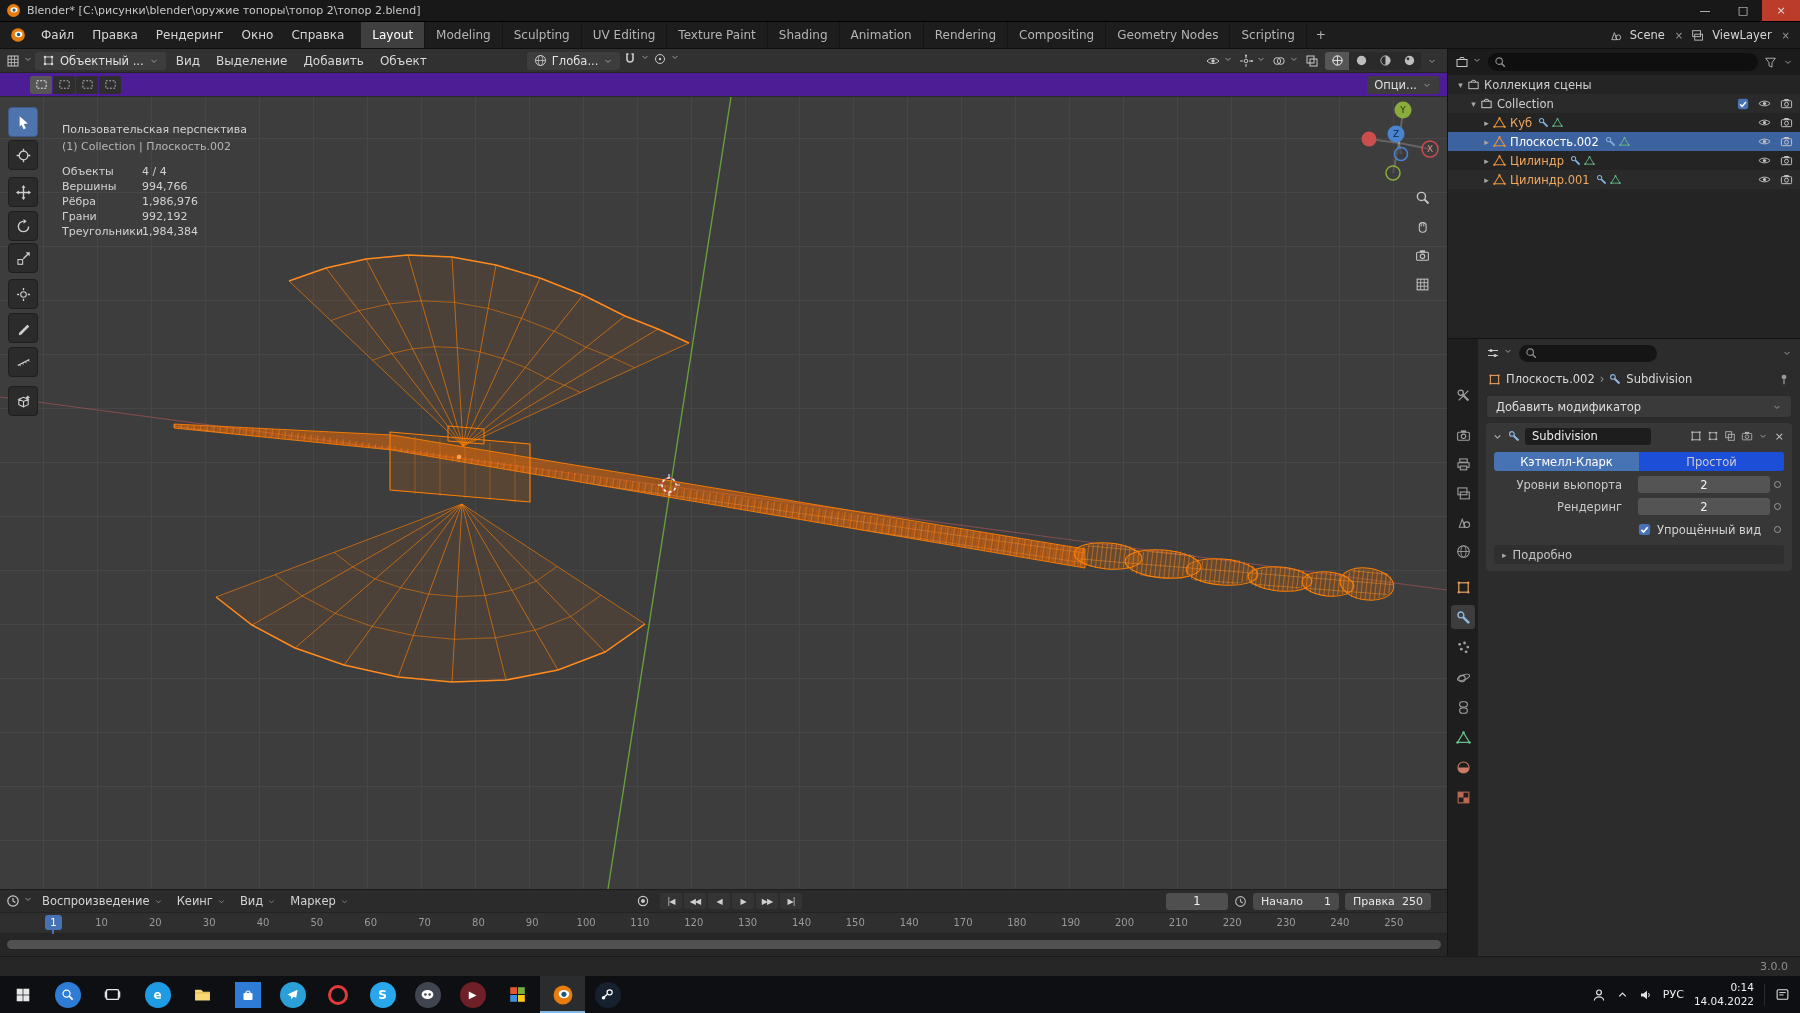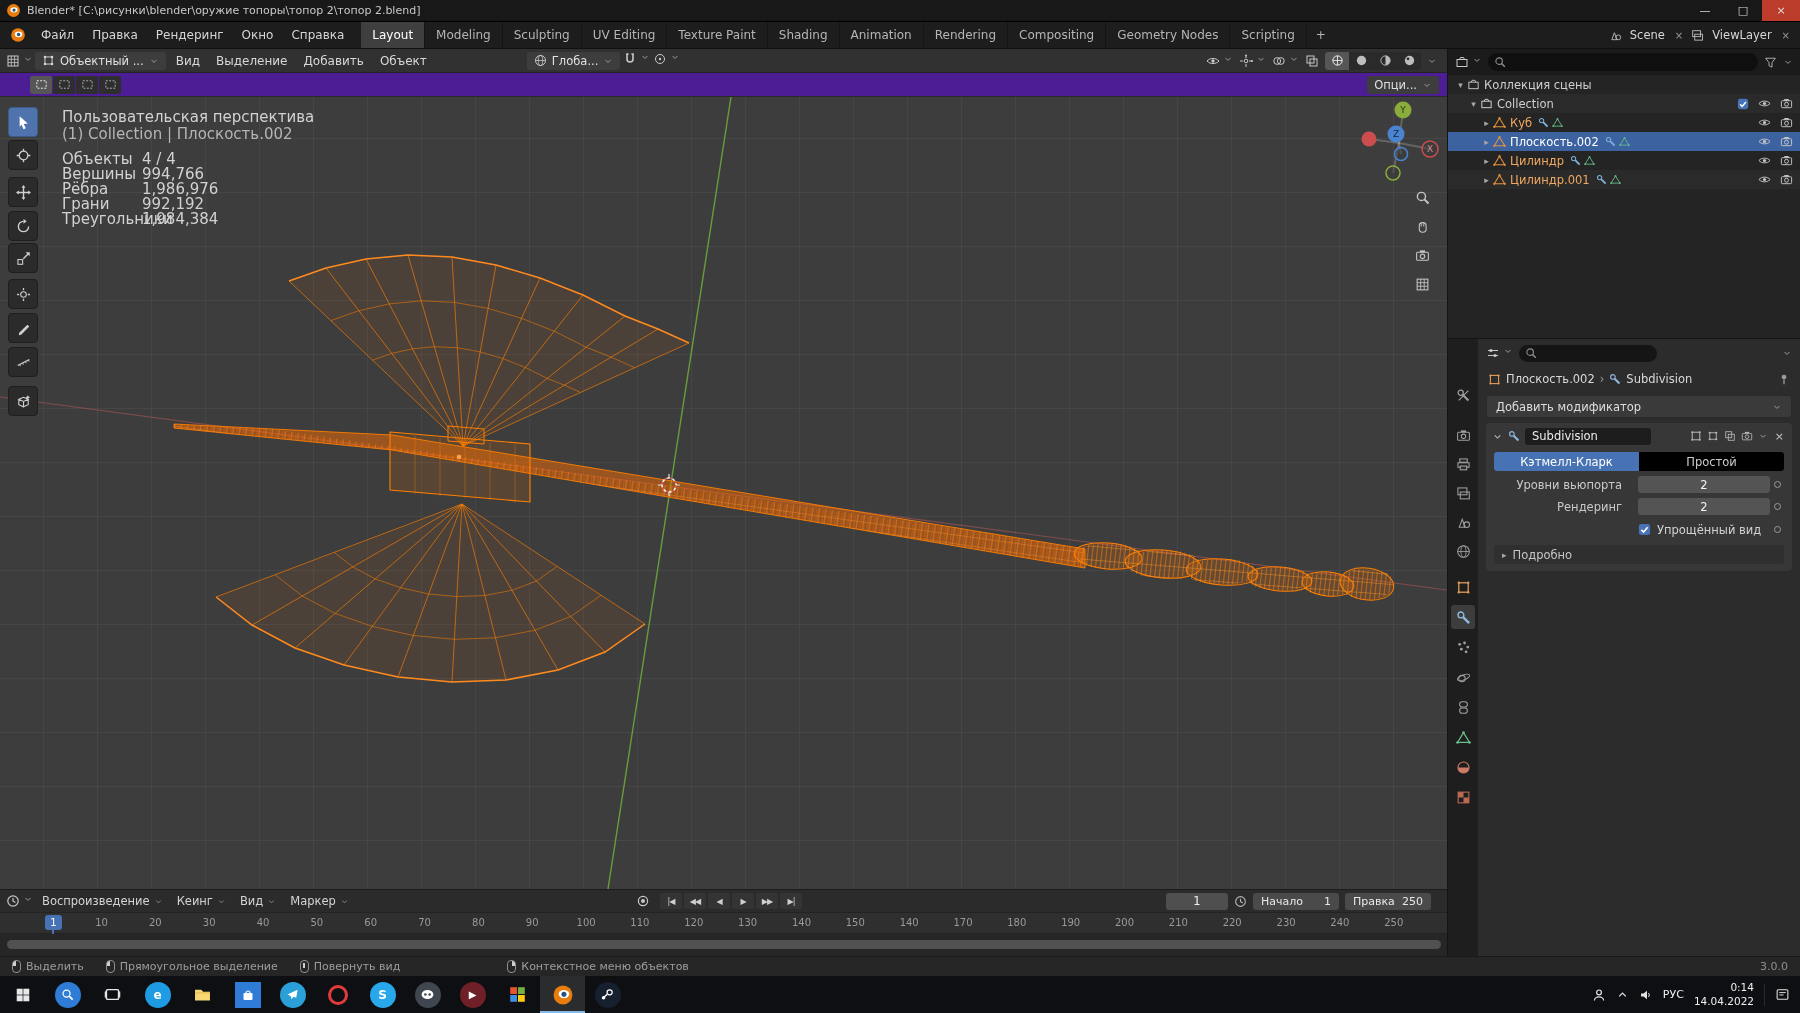--- a/index.html
+++ b/index.html
@@ -42,21 +42,21 @@
   .selmode{display:flex;gap:1px;margin-left:22px}
   .sbtn{width:22px;height:18px;background:#2e2e2e;display:flex;align-items:center;justify-content:center;
     border-radius:2px;color:#bbb}
   .sbtn.active{background:#565656;color:#fff}
   .vp-options{margin-left:auto}
   .vp-canvas{position:absolute;left:0;top:48px;right:0;bottom:0;background-color:#3d3d3d;
     background-image:linear-gradient(rgba(80,80,80,.5) 1px,transparent 1px),
     linear-gradient(90deg,rgba(80,80,80,.5) 1px,transparent 1px);
     background-size:54px 54px;background-position:-11px -13px}
   svg.scene{position:absolute;left:0;top:0}
-  .vp-overlay{position:absolute;left:62px;top:12px;font-size:15px;color:#d2d2d2;line-height:17px}
+  .vp-overlay{position:absolute;left:62px;top:24px;font-size:11px;color:#d2d2d2;line-height:17px}
   .vp-overlay .sub{color:#b5b5b5}
   .vp-stats{margin-top:9px}
   .srow{display:flex;height:15px;line-height:15px}
   .sl{width:80px}
   .vp-toolbar{position:absolute;left:8px;top:0;width:32px;height:100%}
   .tool-btn{position:absolute;left:0;width:30px;height:30px;background:rgba(41,41,41,.92);
     border:1px solid #1e1e1e;border-radius:4px;display:flex;align-items:center;justify-content:center;
     color:#cfcfcf;box-sizing:border-box}
   .tool-btn.active{background:#4f74ad;border-color:#3c5c8e;color:#fff}
   .vp-side{position:absolute;left:1412px;top:90px;display:flex;flex-direction:column;gap:9px;color:#c6c6c6}
@@ -99,21 +99,21 @@
     display:flex;align-items:center;justify-content:space-between;padding:0 9px;font-size:11.5px;color:#dedede}
   .modpanel{margin:5px 8px;background:#373737;border-radius:4px;padding-bottom:7px}
   .mp-head{height:26px;display:flex;align-items:center;gap:5px;padding:0 6px;color:#b5b5b5}
   .mp-name{width:112px;height:17px;background:#1d1d1d;border-radius:3px;display:flex;align-items:center;
     padding:0 7px;font-size:11.5px;color:#ececec}
   .mp-icons{margin-left:auto;display:flex;gap:5px;align-items:center;color:#b5b5b5}
   .mp-x{color:#c5c5c5;font-size:11px;padding:0 2px}
   .seg{display:flex;margin:3px 8px;height:19px;border-radius:3px;overflow:hidden}
   .seg div{flex:1;display:flex;align-items:center;justify-content:center;font-size:11.5px}
   .seg .on{background:#4772b3;color:#fff}
-  .seg .off{background:#000000;color:#cdcdcd}
+  .seg .off{background:#1d4ed8;color:#cdcdcd}
   .mp-row{display:flex;align-items:center;height:21px;margin:1px 8px}
   .mp-label{width:128px;text-align:right;padding-right:16px;font-size:11.5px;color:#c9c9c9;white-space:nowrap}
   .mp-field{flex:1;height:17px;background:#545454;border-radius:3px;display:flex;align-items:center;
     justify-content:center;font-size:11.5px;color:#f4f4f4}
   .mp-dot{width:14px;display:flex;justify-content:center}
   .dot{width:5px;height:5px;border:1px solid #9a9a9a;border-radius:50%}
   .mp-checkrow{display:flex;align-items:center;height:21px;margin:2px 8px}
   .mp-checkrow .cklabel{margin-left:6px;font-size:11.5px;color:#d2d2d2}
   .mp-checkrow .spacer{flex:1}
   .subpanel{margin:5px 8px 0;height:19px;background:#2f2f2f;border-radius:3px;display:flex;
@@ -1167,34 +1167,20 @@
         <span class="tick" style="left:1339.9px">240</span>
         <span class="tick" style="left:1393.8px">250</span>
       </div>
     <div class="playline"></div>
     <div class="tl-scroll">
       <div class="tl-thumb"></div>
     </div>
   </div>
 
   <div class="statusbar">
-    <span id="sb-hints" style="display:flex;gap:22px;align-items:center">
-        <span class="hint"><span class="mouse m-left">
-            <i></i>
-          </span>Выделить</span>
-        <span class="hint"><span class="mouse m-left">
-            <i></i>
-          </span>Прямоугольное выделение</span>
-        <span class="hint"><span class="mouse m-mid">
-            <i></i>
-          </span>Повернуть вид</span>
-        <span class="hint gap"><span class="mouse m-right">
-            <i></i>
-          </span>Контекстное меню объектов</span>
-      </span>
     <span class="sb-version">3.0.0</span>
   </div>
 
   <div class="taskbar">
     <span id="tb-apps" style="display:flex">
         <span class="tb-cell">
           <span class="app-ic" style="">
             <svg class="ic" width="16" height="16" viewBox="0 0 14 14" style="color:currentColor">
               <rect x="1.5" y="1.5" width="5.2" height="5.2" fill="#e8e8e8"></rect>
               <rect x="7.3" y="1.5" width="5.2" height="5.2" fill="#e8e8e8"></rect>

